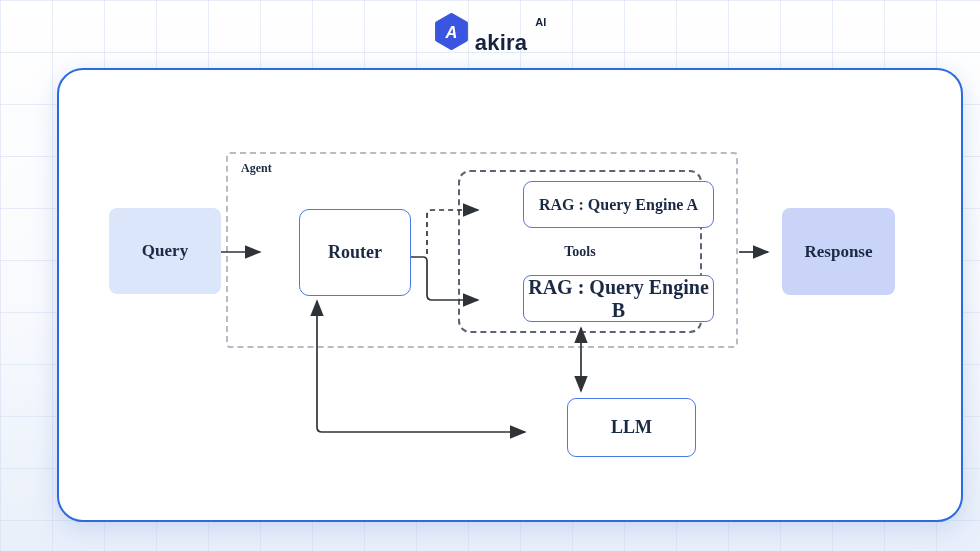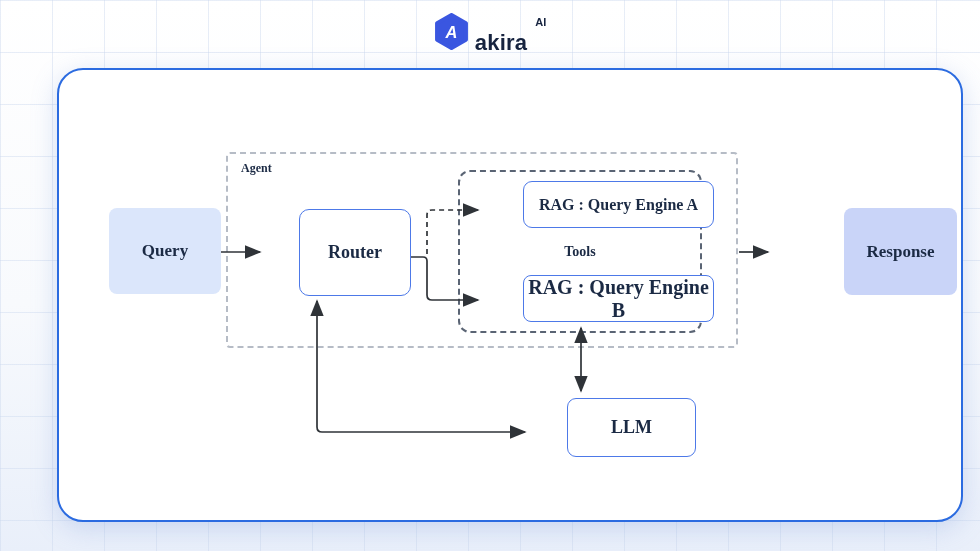--- a/index.html
+++ b/index.html
@@ -71,21 +71,21 @@
   }
 
   
   .node {
     position: absolute; display: flex; align-items: center; justify-content: center;
     font-weight: 700; color: #1b2a44; z-index: 4; text-align: center; margin-left: 36px;
   }
   .node-filled { background: #dbe6fb; border-radius: 8px; font-size: 17px; }
   .node-outline { background: #ffffff; border: 1.5px solid #4d79e8; border-radius: 10px; }
   .node-query    { left: 73px;  top: 208px; width: 112px; height: 86px; }
-  .node-response { left: 808px; top: 208px; width: 113px; height: 87px; background: #c9d4f8; }
+  .node-response { left: 746px; top: 208px; width: 113px; height: 87px; background: #c9d4f8; }
   .node-router   { left: 263px; top: 209px; width: 112px; height: 87px; font-size: 18px; }
   .node-rag-a    { left: 487px; top: 181px; width: 191px; height: 47px; font-size: 16px; border-radius: 9px; }
   .node-rag-b    { left: 487px; top: 275px; width: 191px; height: 47px; font-size: 20px; border-radius: 8px; }
   .node-llm      { left: 531px; top: 398px; width: 129px; height: 59px; font-size: 18px; border-radius: 9px; }
 </style>
 </head>
 <body>
 
 <div class="header">
   <svg class="logo-hex" viewBox="0 0 32 36" aria-hidden="true">

